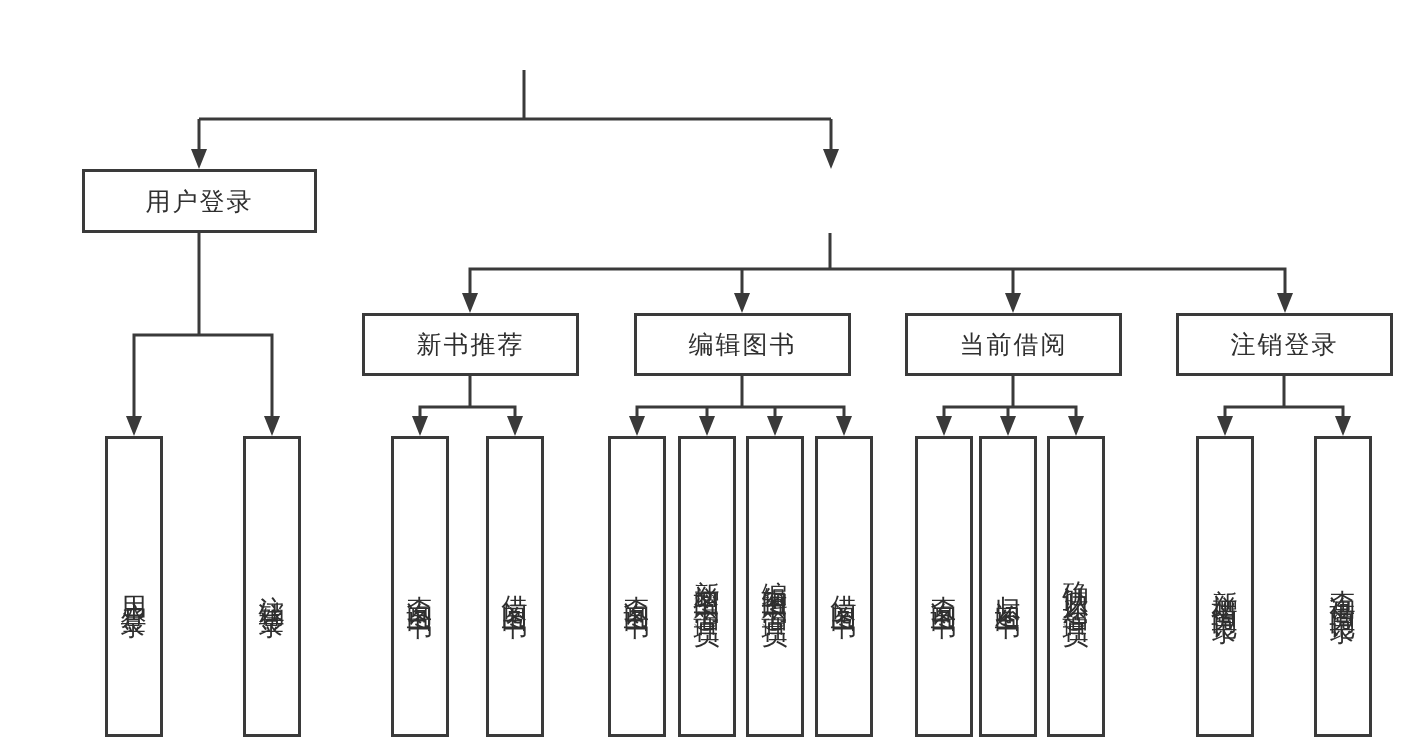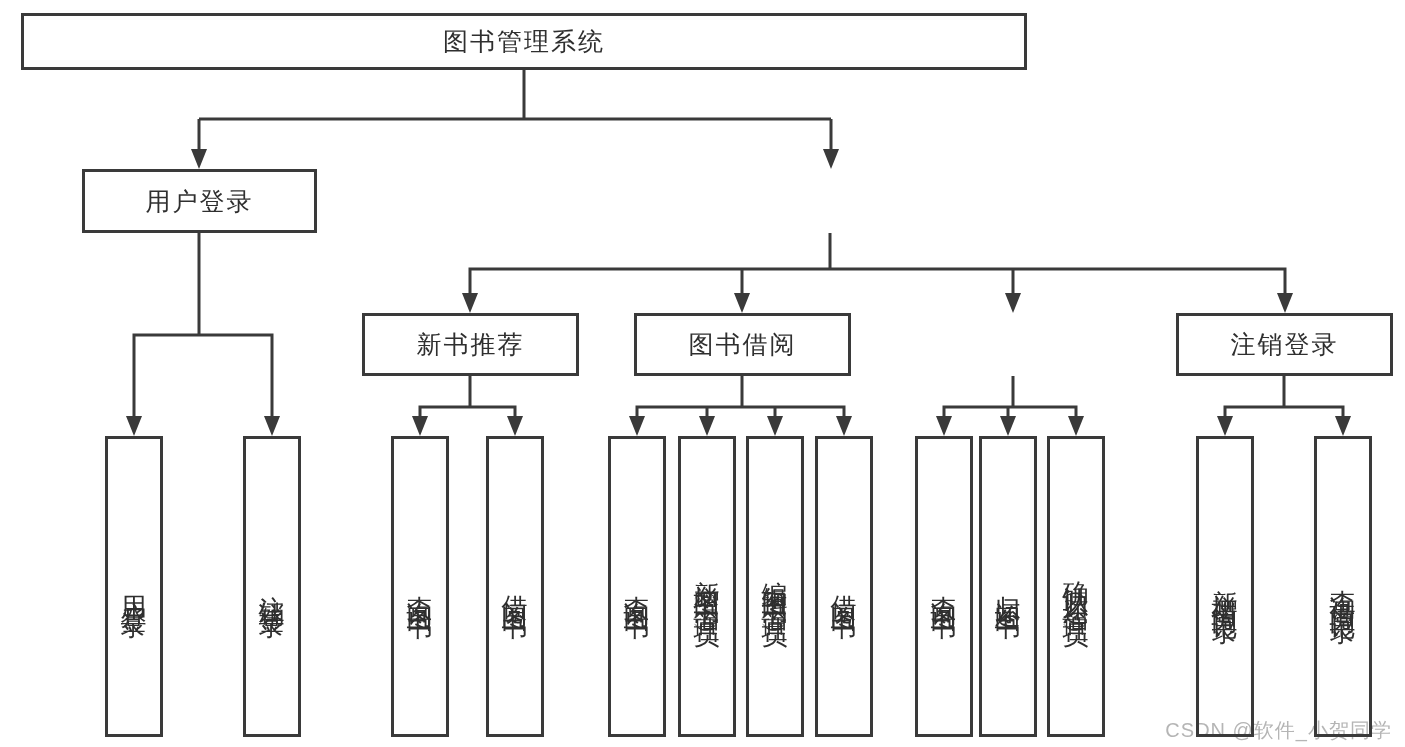--- a/index.html
+++ b/index.html
@@ -106,26 +106,26 @@
       <polygon points="767,416 783,416 775,436"></polygon>
       <polygon points="836,416 852,416 844,436"></polygon>
       <polygon points="936,416 952,416 944,436"></polygon>
       <polygon points="1000,416 1016,416 1008,436"></polygon>
       <polygon points="1068,416 1084,416 1076,436"></polygon>
       <polygon points="1217,416 1233,416 1225,436"></polygon>
       <polygon points="1335,416 1351,416 1343,436"></polygon>
     </g>
   </svg>
 
-  <div class="node root">图书管理系统</div>
 
   <div class="node lvl2 l2a">用户登录</div>
 
   <div class="node lvl3 l3a">新书推荐</div>
-  <div class="node lvl3 l3b">图书借阅</div>
+  <div class="node lvl3 l3b">编辑图书</div>
+  <div class="node lvl3 l3c">当前借阅</div>
   <div class="node lvl3 l3d">注销登录</div>
 
   <div class="node leaf" style="left:105px">
     <span class="vtext">用户登录</span>
   </div>
   <div class="node leaf" style="left:243px">
     <span class="vtext">注销登录</span>
   </div>
 
   <div class="node leaf" style="left:391px">
@@ -158,15 +158,14 @@
     <span class="vtext">确认归还（管理员）</span>
   </div>
 
   <div class="node leaf" style="left:1196px">
     <span class="vtext">新增借阅记录</span>
   </div>
   <div class="node leaf" style="left:1314px">
     <span class="vtext">查询借阅记录</span>
   </div>
 
-  <div class="watermark">CSDN @软件_小贺同学</div>
 
 </div>
 
 </body></html>

